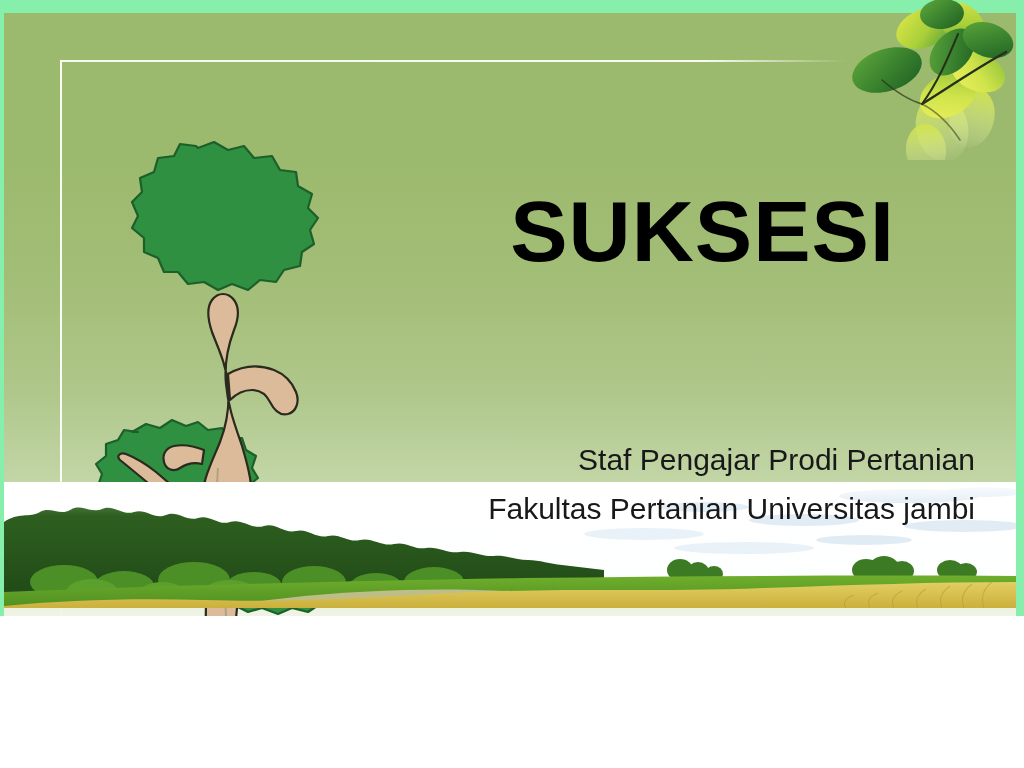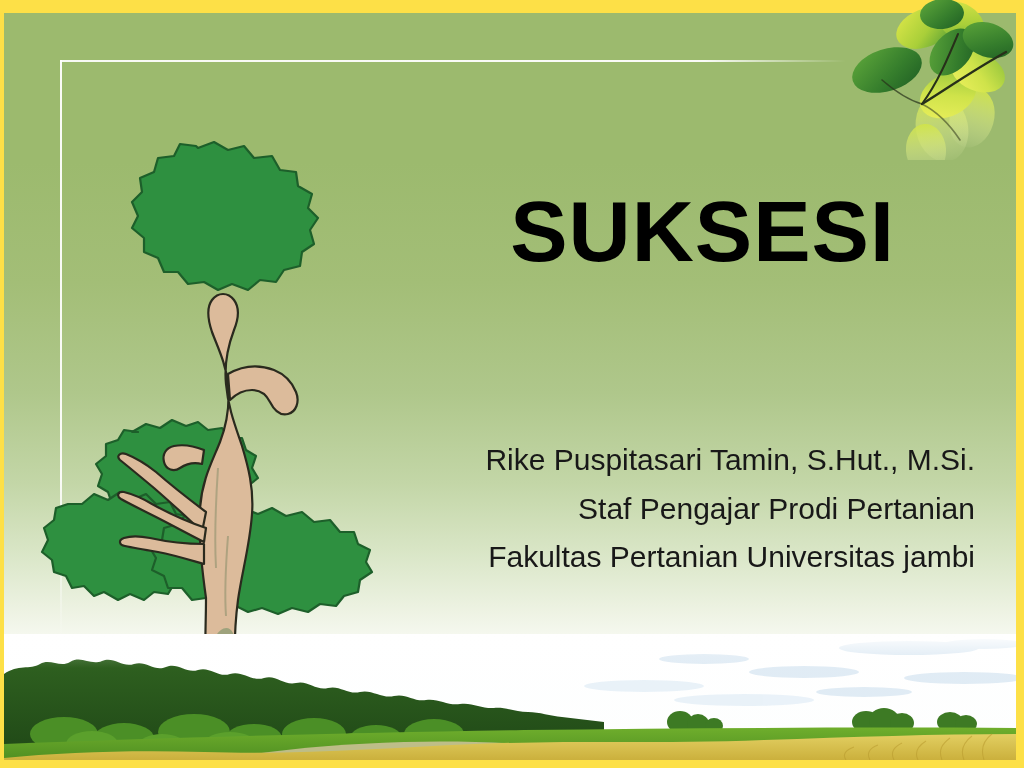--- a/index.html
+++ b/index.html
@@ -11,22 +11,22 @@
   body {
     width: 1024px;
     height: 768px;
     overflow: hidden;
     font-family: "Liberation Sans", sans-serif;
   }
 
   #slide {
     position: relative;
     width: 1024px;
-    height: 768px;
-    background: #fde047;
+    height: 616px;
+    background: #86efac;
     overflow: hidden;
   }
 
   
   .bg-canvas {
     position: absolute;
     left: 4px;
     top: 13px;
     width: 1012px;
     height: 747px;
@@ -320,18 +320,17 @@
     </g>
 
     <rect x="0" y="0" width="1012" height="34" fill="url(#edgeFade)"></rect>
   </svg>
 
   <div class="title-block">
     <h1 class="slide-title">SUKSESI</h1>
   </div>
 
   <div class="subtitle-block">
-    <p class="subtitle-line">Rike Puspitasari Tamin, S.Hut., M.Si.</p>
     <p class="subtitle-line">Staf Pengajar Prodi Pertanian</p>
     <p class="subtitle-line">Fakultas Pertanian Universitas jambi</p>
   </div>
 
 </div>
 
 </body></html>

